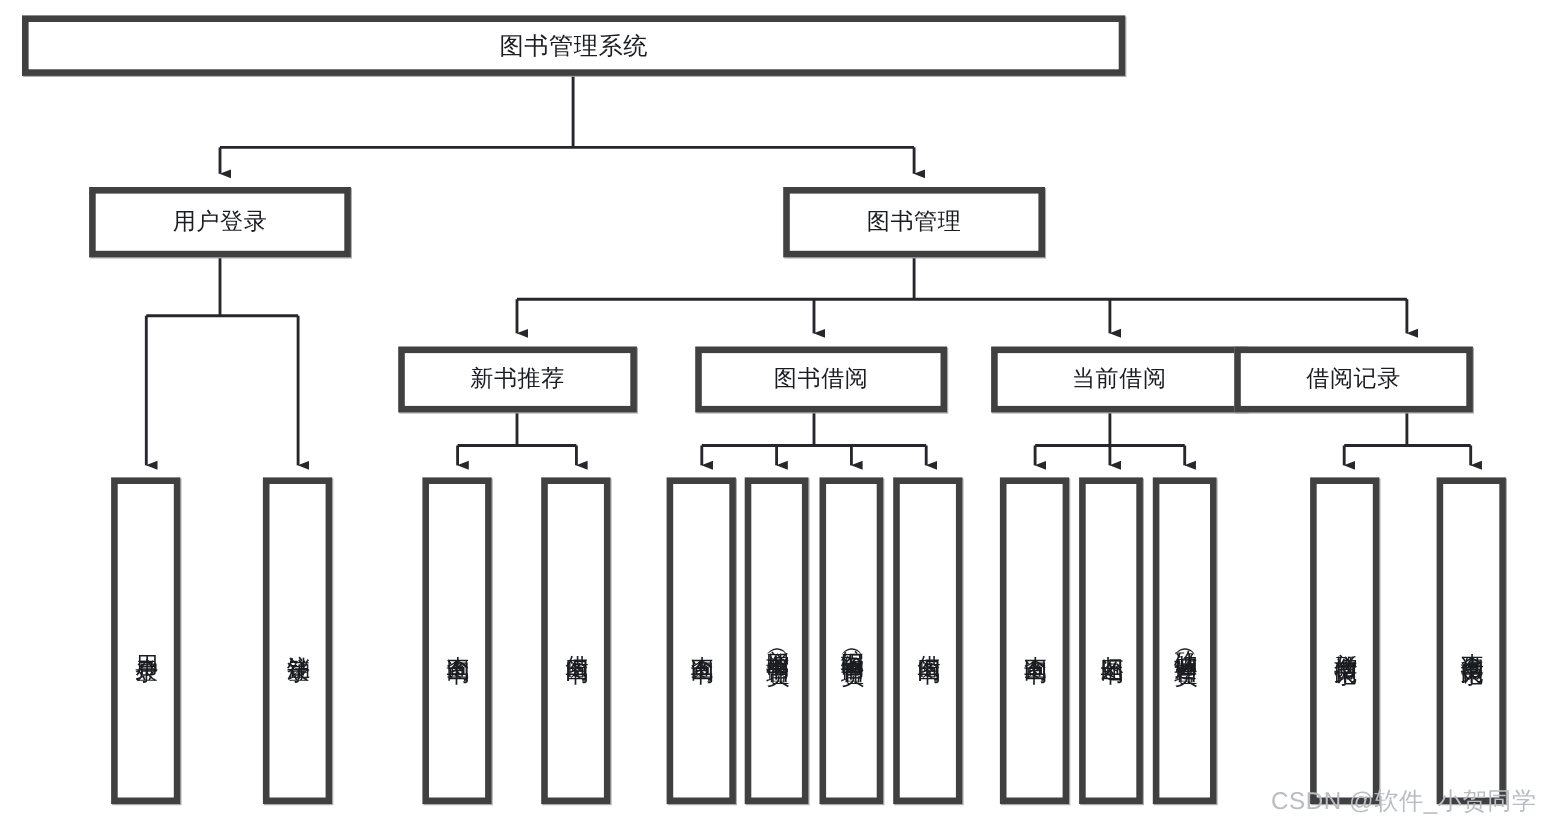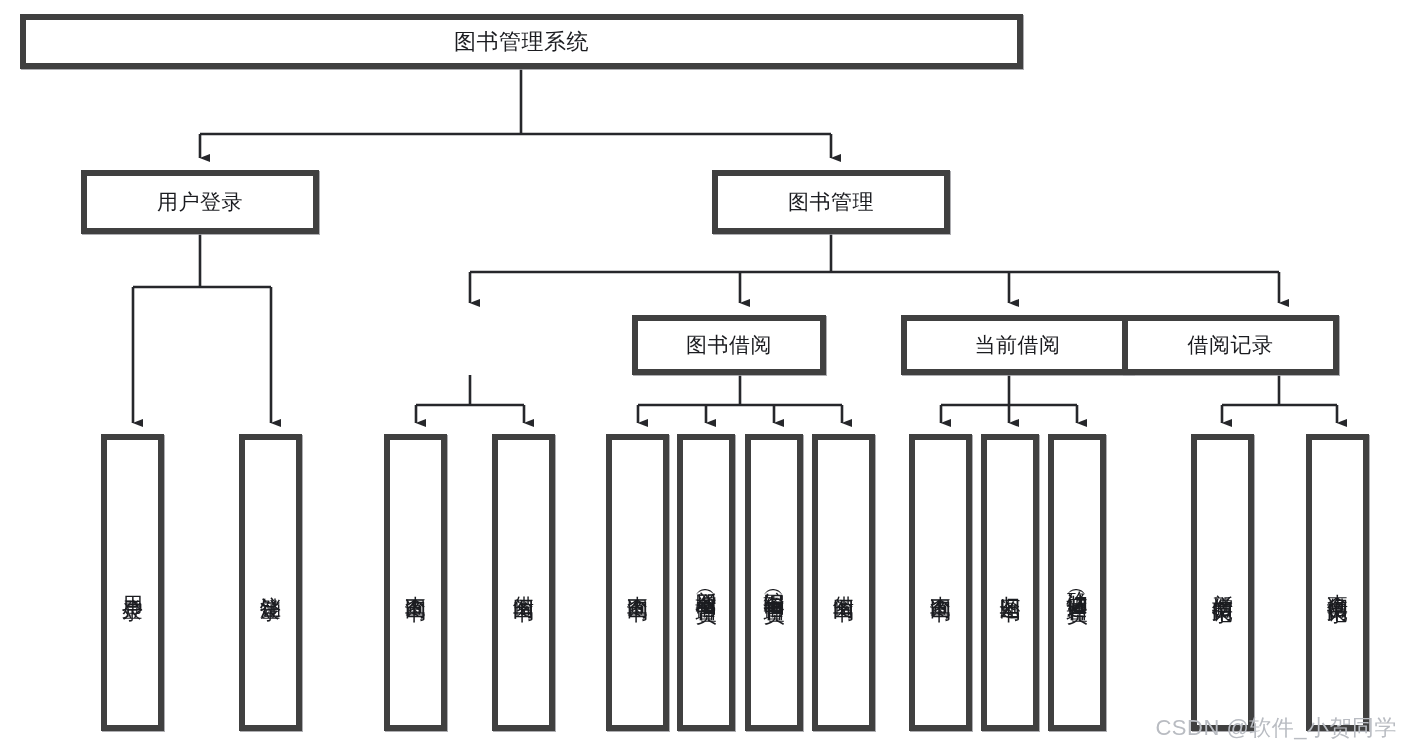--- a/index.html
+++ b/index.html
@@ -135,21 +135,24 @@
     <span class="label">图书管理系统</span>
   </div>
 
   <div class="node horiz" style="left:81px; top:170px; width:238px; height:64px;">
     <span class="label">用户登录</span>
   </div>
   <div class="node horiz" style="left:712px; top:170px; width:238px; height:64px;">
     <span class="label">图书管理</span>
   </div>
 
-  <div class="node horiz" style="left:632px; top:315px; width:194px; height:60px;align-items:center;">
+  <div class="node horiz" style="left:362px; top:315px; width:217px; height:60px;">
+    <span class="label">新书推荐</span>
+  </div>
+  <div class="node horiz" style="left:632px; top:315px; width:229px; height:60px;align-items:center;">
     <span class="label">图书借阅</span>
   </div>
   <div class="node horiz" style="left:901px; top:315px; width:233px; height:60px;">
     <span class="label">当前借阅</span>
   </div>
   <div class="node horiz" style="left:1122px; top:315px; width:217px; height:60px;">
     <span class="label">借阅记录</span>
   </div>
 
   <div class="node vert" style="left:101px; top:434px; width:63px; height:297px;">

